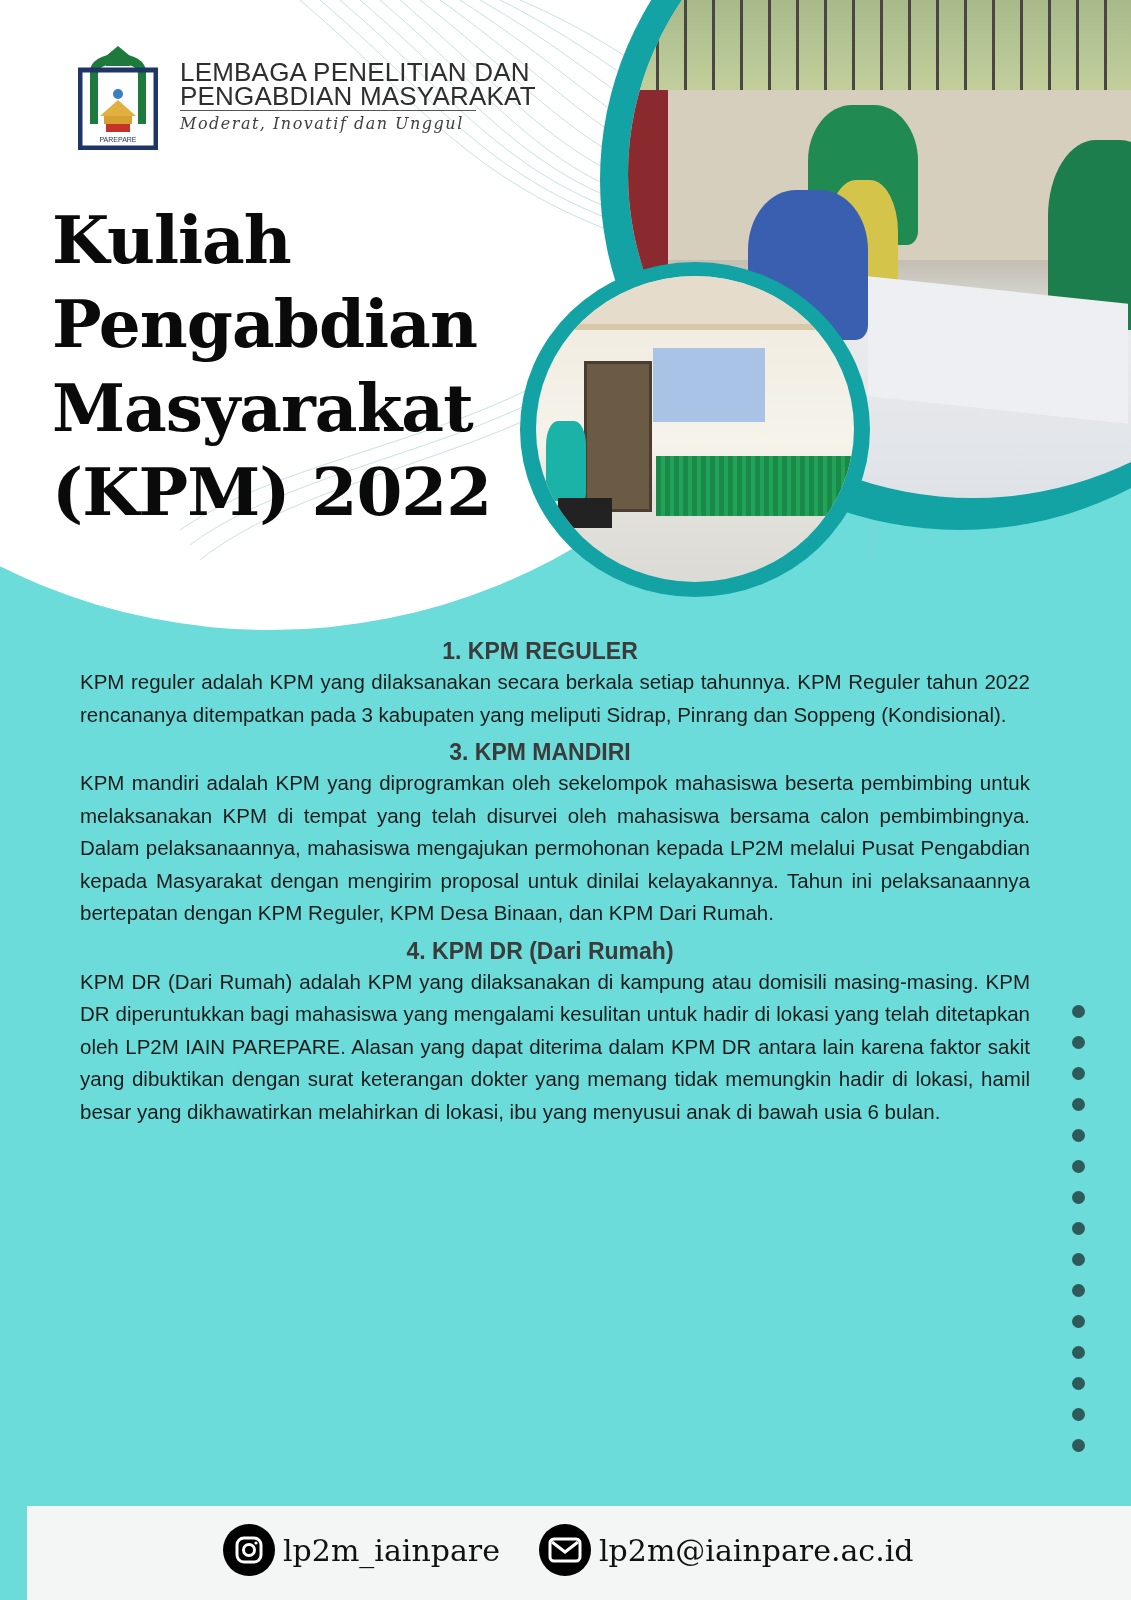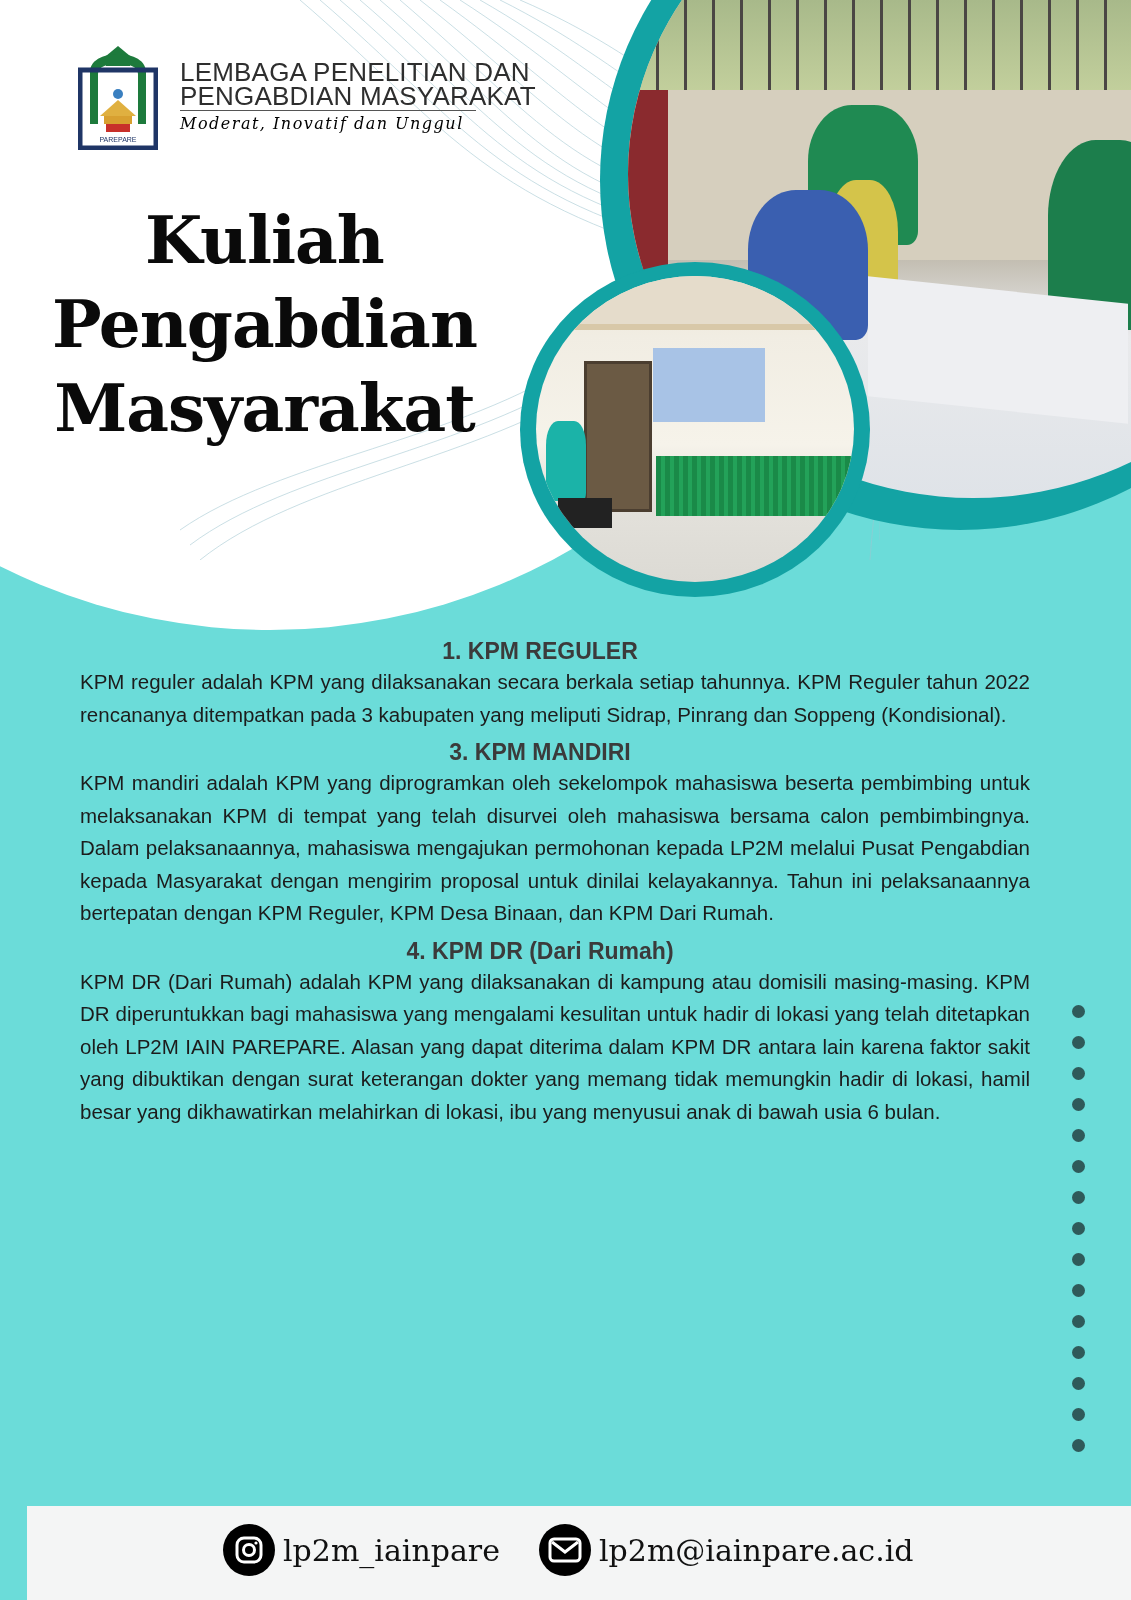--- a/index.html
+++ b/index.html
@@ -26,23 +26,23 @@
   .small-photo .door{position:absolute;left:48px;top:85px;width:62px;height:145px;background:#6b5a44;border:3px solid #4b3e30;}
   .small-photo .banner{position:absolute;left:117px;top:72px;width:112px;height:74px;background:#a8c3e6;}
   .small-photo .tablecloth{position:absolute;left:120px;top:180px;width:200px;height:60px;background:repeating-linear-gradient(90deg,#1a8a48 0 5px,#23a259 5px 9px);}
   .small-photo .sitter{position:absolute;left:10px;top:145px;width:40px;height:80px;background:#1bb3a8;border-radius:30% 30% 10% 10%;}
   .small-photo .legs{position:absolute;left:22px;top:222px;width:54px;height:30px;background:#222;}
 
   .logo{position:absolute;left:78px;top:44px;width:80px;height:106px;}
   .org-text{position:absolute;left:180px;top:60px;color:#2e2e2e;}
   .org-line{font-size:26px;letter-spacing:0.2px;line-height:24px;white-space:nowrap;}
   .org-rule{width:296px;height:1px;background:#555;margin:2px 0 3px 0;}
-  .org-tag{font-family:"DejaVu Serif",serif;font-style:italic;font-size:16px;letter-spacing:1.5px;color:#000000;}
+  .org-tag{font-family:"DejaVu Serif",serif;font-style:italic;font-size:16px;letter-spacing:1.5px;color:#404040;}
 
-  .title{position:absolute;left:52px;top:198px;font-family:"DejaVu Serif",serif;font-weight:bold;font-size:66px;line-height:84px;color:#0a0a0a;letter-spacing:-1px;text-align:center;}
+  .title{position:absolute;left:52px;top:198px;font-family:"DejaVu Serif",serif;font-weight:bold;font-size:66px;line-height:84px;color:#0a0a0a;letter-spacing:-1px;}
   .title div{white-space:nowrap;}
 
   .content{position:absolute;left:50px;top:636px;width:980px;}
   .section{margin-bottom:6px;}
   .sec-head{font-size:23px;font-weight:bold;color:#3b3b3b;line-height:30px;white-space:nowrap;text-align:center;}
   .sec-body{margin-left:30px;font-size:20.5px;line-height:32.5px;color:#1c1c1c;text-align:justify;}
 
   .dots{position:absolute;left:1072px;top:1005px;width:14px;}
   .dot{width:13px;height:13px;border-radius:50%;background:#2f5a5a;margin-bottom:18px;}
 
@@ -113,20 +113,21 @@
   <div class="org-line">LEMBAGA PENELITIAN DAN</div>
   <div class="org-line">PENGABDIAN MASYARAKAT</div>
   <div class="org-rule"></div>
   <div class="org-tag">Moderat, Inovatif dan Unggul</div>
 </div>
 
 <div class="title">
   <div>Kuliah</div>
   <div>Pengabdian</div>
   <div>Masyarakat</div>
+  <div>(KPM) 2022</div>
 </div>
 
 <div class="content">
   <div class="section">
     <div class="sec-head">1. KPM REGULER</div>
     <div class="sec-body">KPM reguler adalah KPM yang dilaksanakan secara berkala setiap tahunnya. KPM Reguler tahun 2022 rencananya ditempatkan pada 3 kabupaten yang meliputi Sidrap, Pinrang dan Soppeng (Kondisional).</div>
   </div>
   <div class="section">
   </div>
   <div class="section">

